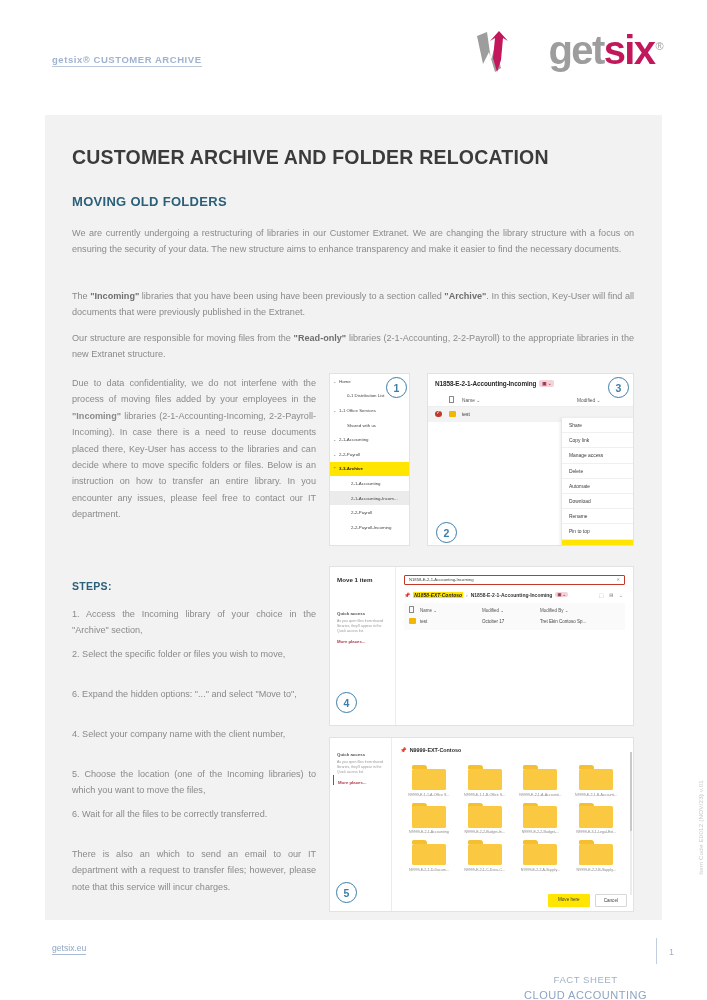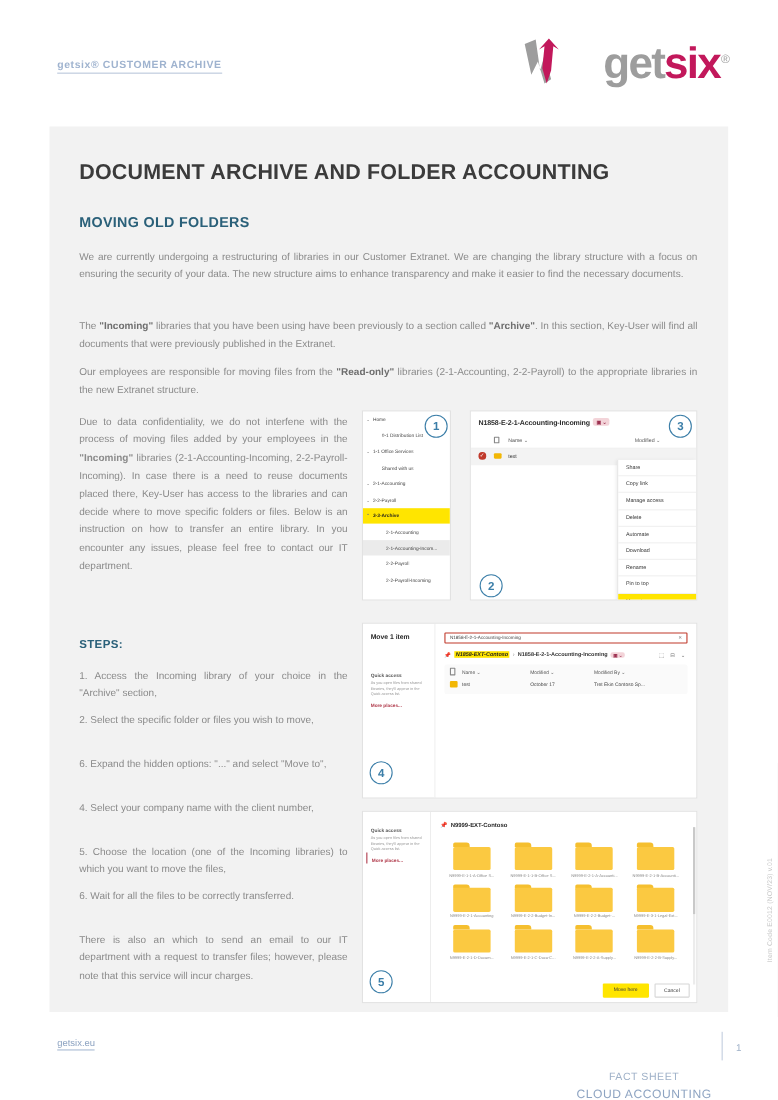--- a/index.html
+++ b/index.html
@@ -15,21 +15,21 @@
 
   
   .header { position: absolute; left: 0; top: 0; width: 707px; height: 115px; }
   .brandline {
     position: absolute; left: 52px; top: 54px;
     font-size: 9.5px; letter-spacing: .55px; font-weight: 600;
     color: #9fb3cf;
     border-bottom: 1px solid #b9c7db;
     padding-bottom: 1px;
   }
-  .logo { position: absolute; right: 45px; top: 30px; height: 48px; display: flex; align-items: flex-end; gap: 25px; }
+  .logo { position: absolute; right: 45px; top: 30px; height: 48px; display: flex; align-items: flex-start; gap: 25px; }
   .logo-mark { width: 46px; height: 44px; margin-right: 2px; }
   .logo-text { font-size: 40px; font-weight: 700; letter-spacing: -1.6px; line-height: 1; position: relative; }
   .lt-get { color: #9d9d9d; }
   .lt-six { color: #c2185b; }
   .logo-reg { font-size: 11px; color: #9d9d9d; vertical-align: super; font-weight: 400; margin-left: 1px; }
 
   
   .panel {
     position: absolute; left: 45px; top: 115px;
     width: 617px; height: 805px;
@@ -203,28 +203,28 @@
     <svg class="logo-mark" viewBox="0 0 46 44">
       <path d="M2 6 L12 2 L16 30 L20 16 L26 38 L20 42 L14 22 L8 34 Z" fill="#9d9d9d"></path>
       <path d="M18 28 L20 8 L15 11 L24 1 L33 11 L28 8 L26 30 L22 42 Z" fill="#c2185b"></path>
     </svg>
     <div class="logo-text"><span class="lt-get">get</span><span class="lt-six">six</span><span class="logo-reg">®</span></div>
   </div>
 </div>
 
 <div class="panel"></div>
 
-<div class="h1">DOCUMENT ARCHIVE AND FOLDER ACCOUNTING</div>
+<div class="h1">CUSTOMER ARCHIVE AND FOLDER RELOCATION</div>
 <div class="h2">MOVING OLD FOLDERS</div>
 
 <div class="para" id="p1">We are currently undergoing a restructuring of libraries in our Customer Extranet. We are changing the library structure with a focus on ensuring the security of your data. The new structure aims to enhance transparency and make it easier to find the necessary documents.</div>
 
 <div class="para" id="p2"><span>The </span><b>"Incoming"</b><span> libraries that you have been using have been previously to a section called </span><b>"Archive"</b><span>. In this section, Key-User will find all documents that were previously published in the Extranet.</span></div>
 
-<div class="para" id="p3"><span>Our employees are responsible for moving files from the </span><b>"Read-only"</b><span> libraries (2-1-Accounting, 2-2-Payroll) to the appropriate libraries in the new Extranet structure.</span></div>
+<div class="para" id="p3"><span>Our structure are responsible for moving files from the </span><b>"Read-only"</b><span> libraries (2-1-Accounting, 2-2-Payroll) to the appropriate libraries in the new Extranet structure.</span></div>
 
 <div class="colpara" id="p4"><span>Due to data confidentiality, we do not interfene with the process of moving files added by your employees in the </span><b>"Incoming"</b><span> libraries (2-1-Accounting-Incoming, 2-2-Payroll-Incoming). In case there is a need to reuse documents placed there, Key-User has access to the libraries and can decide where to move specific folders or files. Below is an instruction on how to transfer an entire library. In you encounter any issues, please feel free to contact our IT department.</span></div>
 
 <div class="steps-head">STEPS:</div>
 <div class="step" style="top:606px">1. Access the Incoming library of your choice in the "Archive" section,</div>
 <div class="step" style="top:646px">2. Select the specific folder or files you wish to move,</div>
 <div class="step" style="top:686px">6. Expand the hidden options: "..." and select "Move to",</div>
 <div class="step" style="top:726px">4. Select your company name with the client number,</div>
 <div class="step" style="top:766px">5. Choose the location (one of the Incoming libraries) to which you want to move the files,</div>
 <div class="step" style="top:806px">6. Wait for all the files to be correctly transferred.</div>

